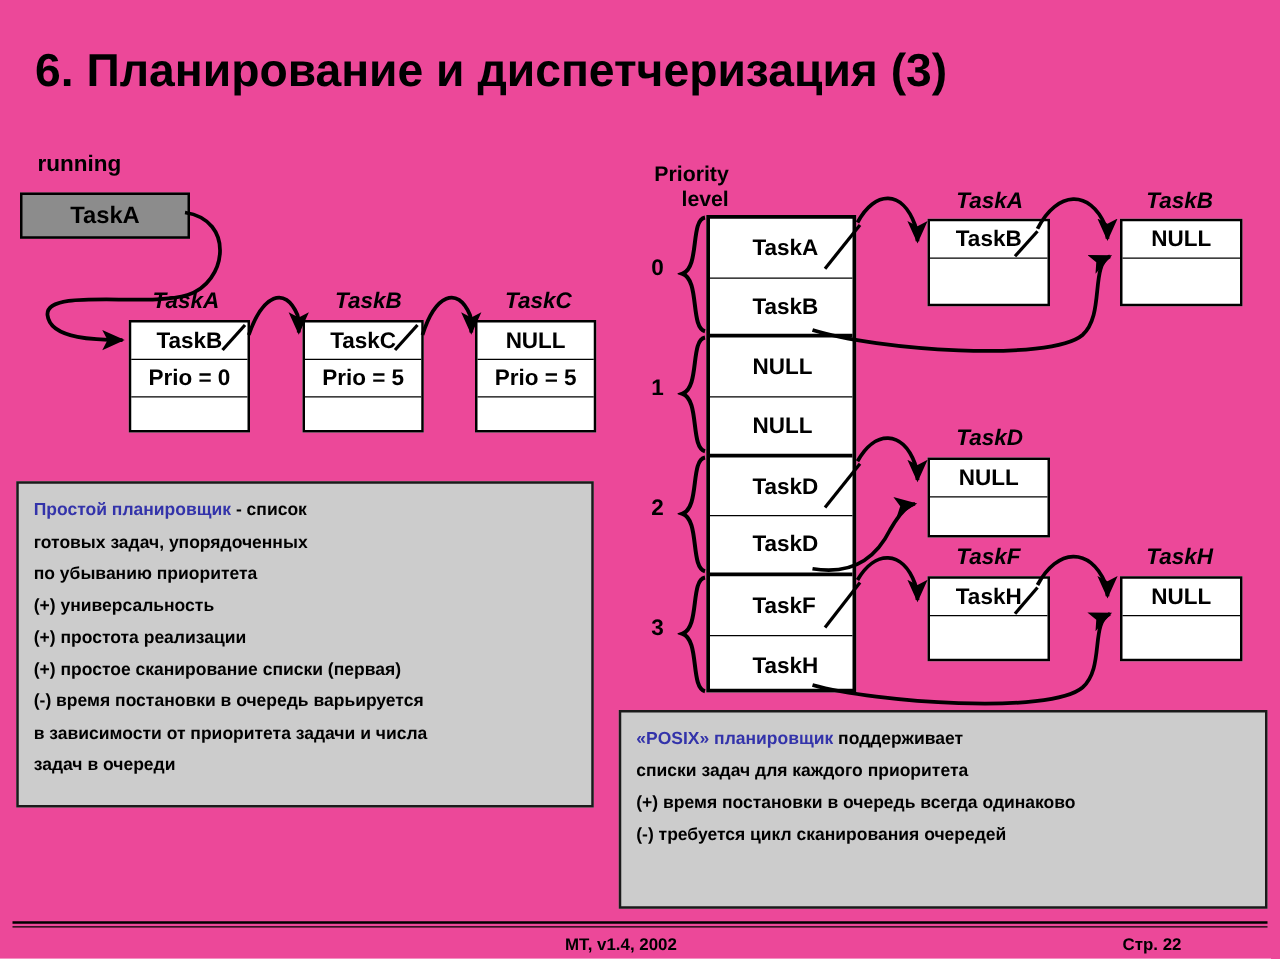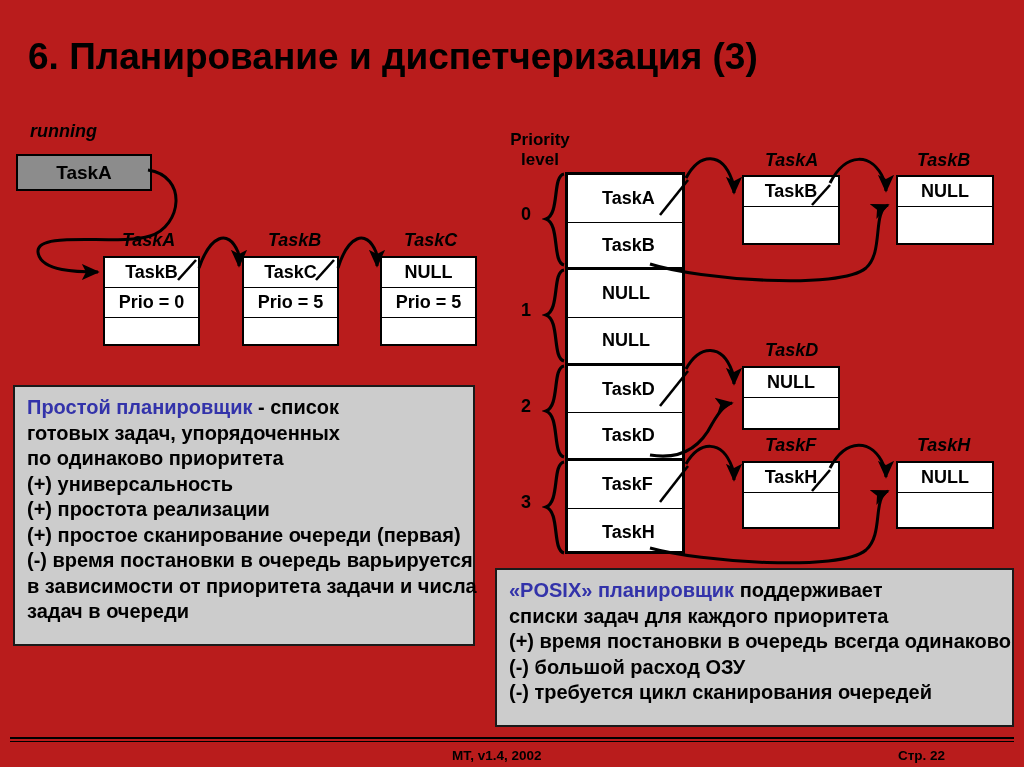--- a/index.html
+++ b/index.html
@@ -1,61 +1,61 @@
 <!DOCTYPE html>
 <html><head>
 <meta charset="utf-8">
 <style>
   html,body{margin:0;padding:0;background:#fff;}
   body{width:1024px;height:767px;position:relative;overflow:hidden;
        font-family:"Liberation Sans","DejaVu Sans",sans-serif;color:#000;}
 
-  .slide{position:absolute;inset:0;background:#b91c1c;}
+  .slide{position:absolute;inset:0;background:#ec4899;}
 
   
   .title{position:absolute;left:28px;top:36px;width:980px;
          font-size:37px;font-weight:bold;letter-spacing:0px;
          white-space:nowrap;color:#000;}
 
   
-  .running-lbl{position:absolute;left:30px;top:121px;font-style:italic;font-weight:bold;font-size:18px;}
+  .running-lbl{position:absolute;left:30px;top:121px;font-weight:bold;font-size:18px;}
   .running-box{position:absolute;left:16px;top:154px;width:132px;height:33px;
                background:#8c8c8c;border:2.5px solid #000;
                display:flex;align-items:center;justify-content:center;
                font-weight:bold;font-size:19px;}
 
   .node{position:absolute;border:2.5px solid #000;box-sizing:border-box;background:#fff;}
   .node .cell{height:30px;border-bottom:1.5px solid #000;box-sizing:border-box;
               display:flex;align-items:center;justify-content:center;
               font-weight:bold;font-size:18px;}
   .node .cell:last-child{border-bottom:none;}
 
   .node-lbl{position:absolute;font-style:italic;font-weight:bold;font-size:18px;}
 
   
   .prio-head{position:absolute;left:497px;top:130px;font-weight:bold;font-size:17px;
-             line-height:20px;text-align:center;width:86px;}
+             line-height:20px;text-align:right;width:86px;}
 
   .prio-col{position:absolute;left:565px;top:172px;width:120px;height:382px;
             border:3px solid #000;box-sizing:border-box;background:#fff;}
   .prio-col .pcell{height:47.7px;box-sizing:border-box;border-bottom:1.5px solid #000;
                    display:flex;align-items:center;padding-left:34px;
                    font-weight:bold;font-size:18px;}
   .prio-col .pcell.grp{border-bottom:3px solid #000;}
   .prio-col .pcell:last-child{border-bottom:none;}
 
   .lvl-num{position:absolute;font-weight:bold;font-size:18px;left:521px;}
 
   .brace{position:absolute;left:542px;width:22px;font-size:0;}
   .brace svg{display:block;}
 
   
   .panel{position:absolute;background:#cccccc;border:2.5px solid #1a1a1a;
          box-sizing:border-box;padding:8px 10px 6px 12px;}
-  .panel p{margin:0;font-weight:bold;font-size:20px;line-height:25.5px;white-space:nowrap;}
+  .panel p{margin:0;font-weight:bold;font-size:14px;line-height:25.5px;white-space:nowrap;}
   .hl{color:#3333aa;}
 
   
   .foot-rule{position:absolute;left:10px;top:737px;width:1004px;height:0;
              border-top:2.5px solid #000;}
   .foot-rule2{position:absolute;left:10px;top:741px;width:1004px;height:0;
              border-top:1.2px solid #000;}
   .foot{position:absolute;top:748px;font-weight:bold;font-size:13.5px;}
   .foot-l{left:22px;margin-top:36px;}
   .foot-c{left:452px;}
@@ -197,34 +197,33 @@
 
     <path d="M650 548 C700 562,840 572,866 550 C884 534,872 498,888 491" fill="none" stroke="#000" stroke-width="3" marker-end="url(#ah)"></path>
 
     <line x1="812" y1="491" x2="830" y2="470" stroke="#000" stroke-width="2.6"></line>
     <path d="M830 468 C846 438,872 438,884 466 C886 471,886 474,886 477" fill="none" stroke="#000" stroke-width="3" marker-end="url(#ah)"></path>
   </svg>
 
   <div class="panel" style="left:13px;top:385px;width:462px;height:261px;">
     <p><span class="hl">Простой планировщик</span><span> - список</span></p>
     <p>готовых задач, упорядоченных</p>
-    <p>по одинаково приоритета</p>
+    <p>по убыванию приоритета</p>
     <p>(+) универсальность</p>
     <p>(+) простота реализации</p>
-    <p>(+) простое сканирование очереди (первая)</p>
+    <p>(+) простое сканирование списки (первая)</p>
     <p>(-) время постановки в очередь варьируется</p>
     <p>в зависимости от приоритета задачи и числа</p>
     <p>задач в очереди</p>
   </div>
 
   <div class="panel" style="left:495px;top:568px;width:519px;height:159px;">
     <p><span class="hl">«POSIX» планировщик</span><span> поддерживает</span></p>
     <p>списки задач для каждого приоритета</p>
     <p>(+) время постановки в очередь всегда одинаково</p>
-    <p>(-) большой расход ОЗУ</p>
     <p>(-) требуется цикл сканирования очередей</p>
   </div>
 
   <div class="foot-rule"></div>
   <div class="foot-rule2"></div>
   <div class="foot foot-l">ОСРВ</div>
   <div class="foot foot-c">МТ, v1.4, 2002</div>
   <div class="foot foot-r">Стр. 22</div>
 
 </div>

